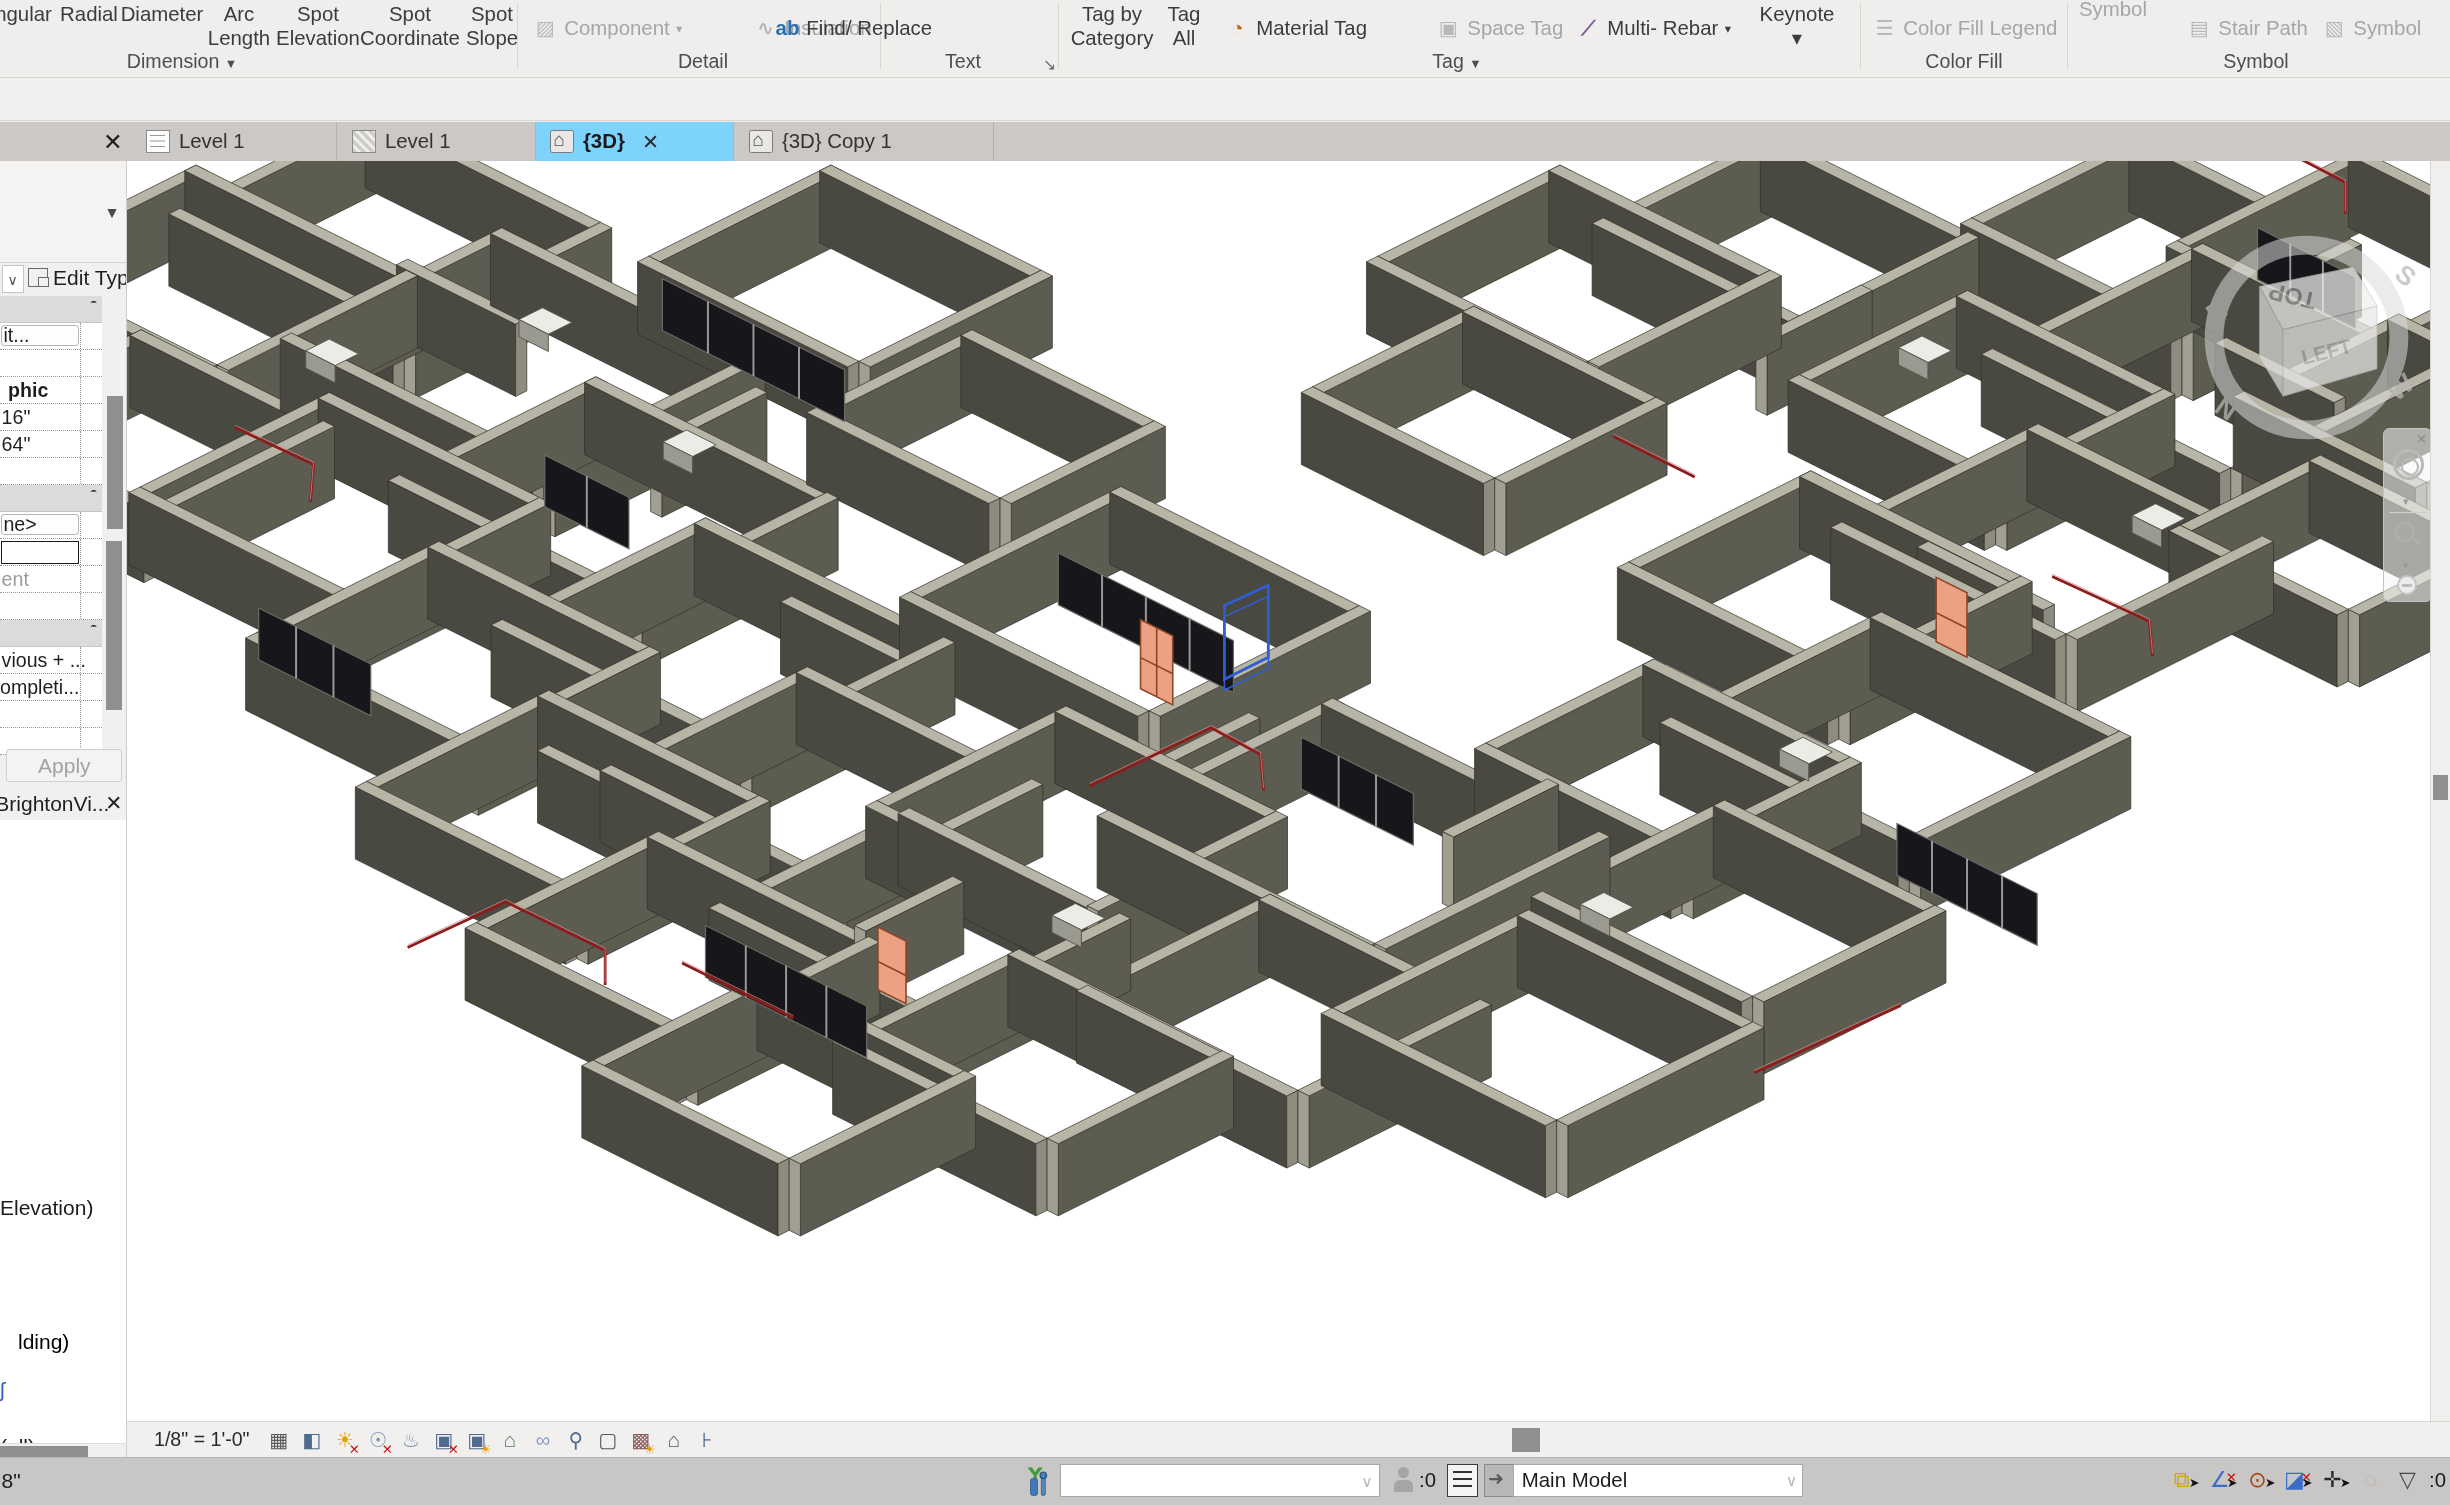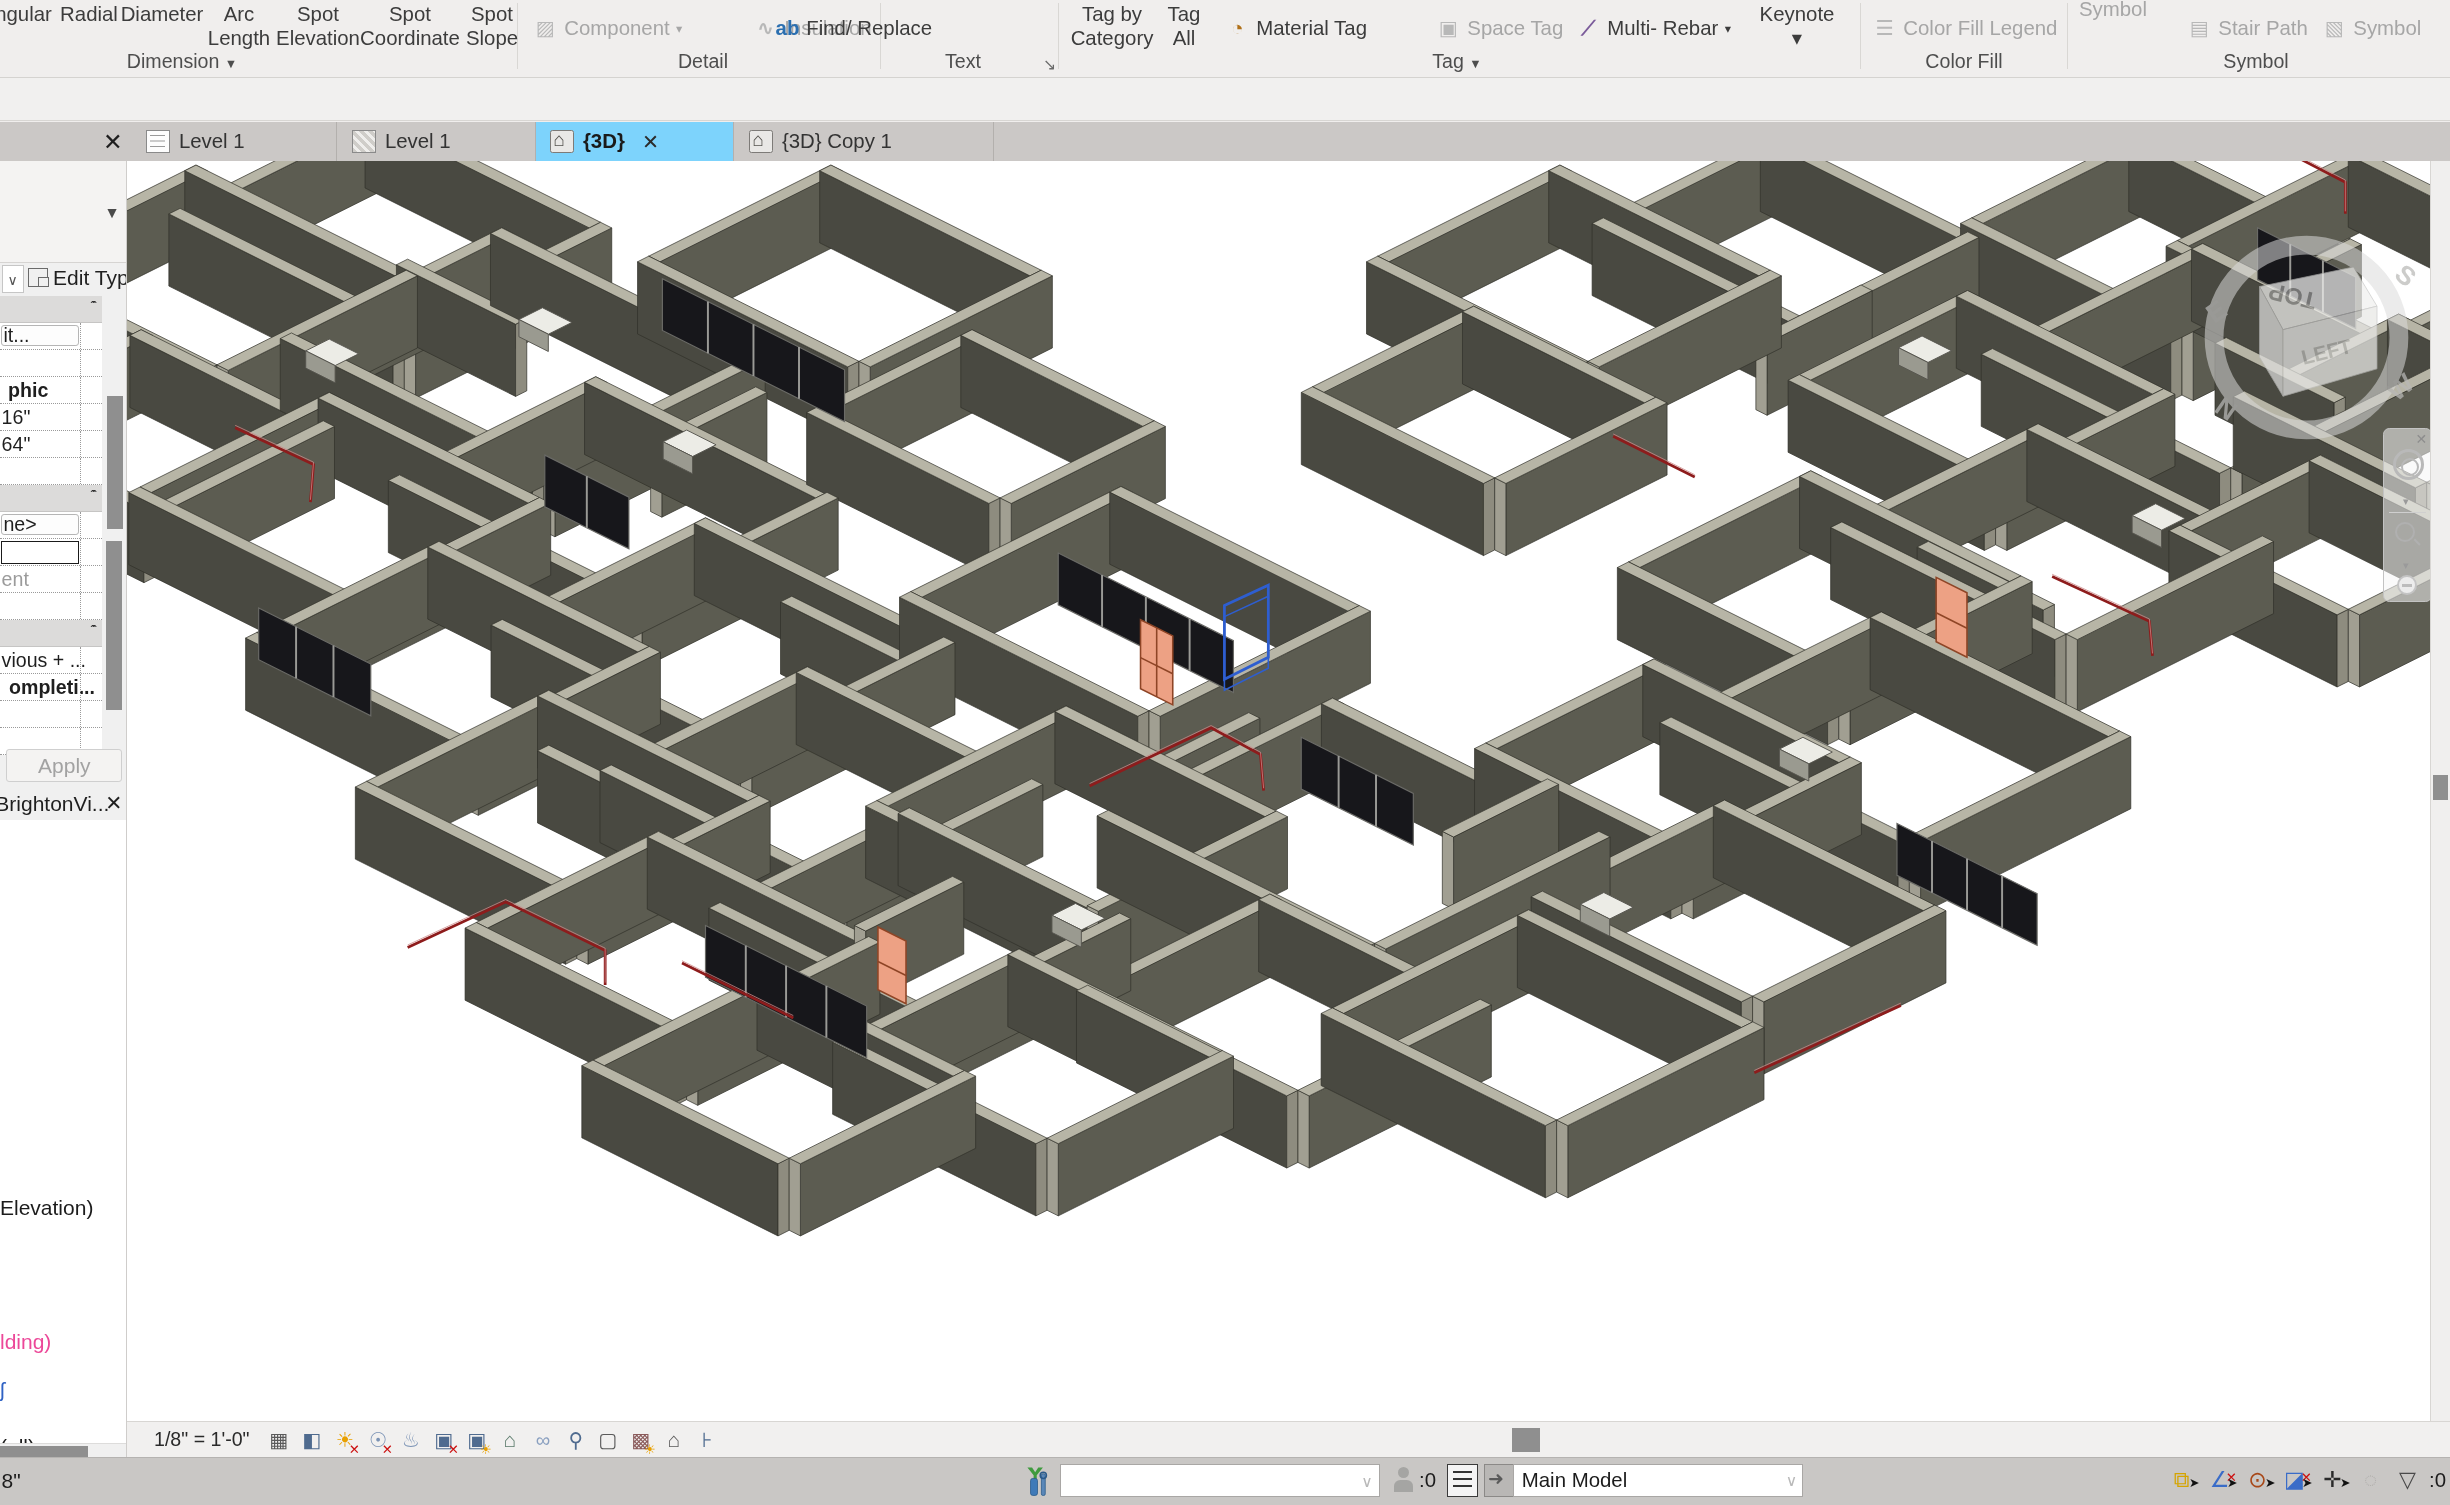--- a/index.html
+++ b/index.html
@@ -259,33 +259,33 @@
       <div class="prow">
         <div class="pedit"></div>
         <span class="col2"></span>
       </div>
       <div class="prow gray"><span style="padding-left:1.6px;">ent</span><span class="col2"></span></div>
       <div class="prow"><span style="padding-left:1.6px;"></span><span class="col2"></span></div>
       <div class="prow hdr">
         <span class="chev">ˆˆ</span>
       </div>
       <div class="prow"><span style="padding-left:1.6px;">vious + ...</span><span class="col2"></span></div>
-      <div class="prow"><span style="padding-left:9px;font-weight:bold;">ompleti...</span><span class="col2"></span></div>
+      <div class="prow"><span style="padding-left:0;">ompleti...</span><span class="col2"></span></div>
       <div class="prow"><span style="padding-left:1.6px;"></span><span class="col2"></span></div>
       <div class="prow"><span style="padding-left:1.6px;"></span><span class="col2"></span></div>
     </div>
   <div id="propscroll"></div>
   <div id="applybtn">Apply</div>
   <div id="pbtitle">
     <span class="t">BrightonVi...</span>
     <span id="pbclose">✕</span>
   </div>
   <div id="pbtree">
       <div class="pbitem" style="top: 376px; color: rgb(28, 28, 28);">Elevation)</div>
-      <div class="pbitem" style="top: 510px; color: #ec4899;">lding)</div>
+      <div class="pbitem" style="top: 510px; color: #000000; margin-left: 18px;">lding)</div>
       <div class="pbitem" style="top: 558px; color: rgb(47, 98, 196);">ʃ</div>
       <div class="pbitem" style="top: 615px; color: rgb(28, 28, 28);">(all)</div>
     </div>
   <div id="pbvscroll"></div>
   <div id="pbhscroll">
       <div class="thumb"></div>
     </div>
 </div>
 
 <div id="canvas" class="abs">

